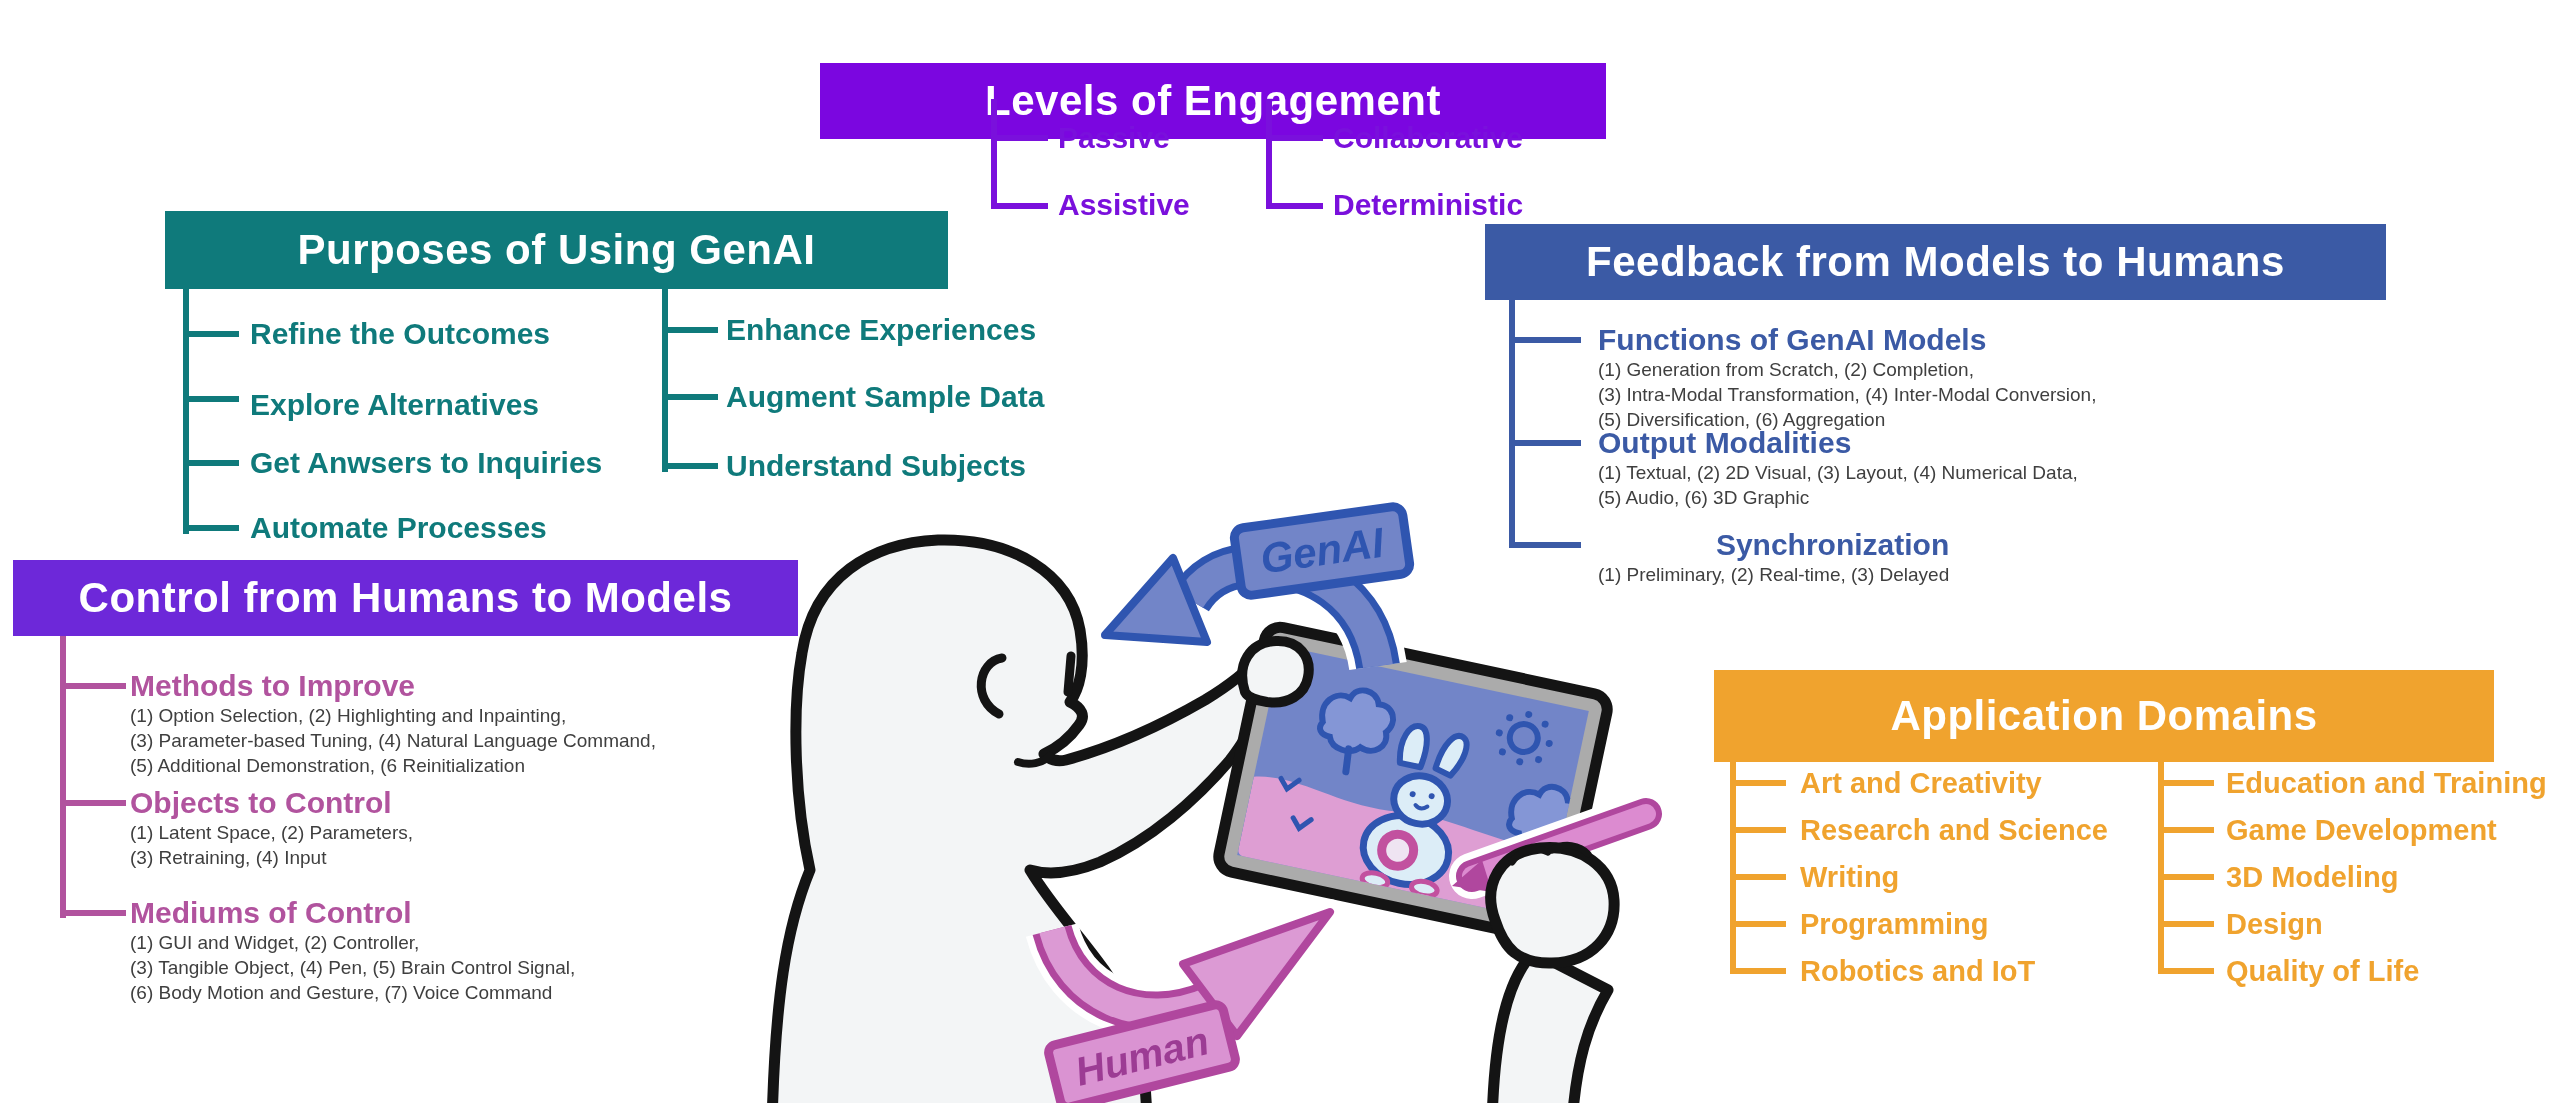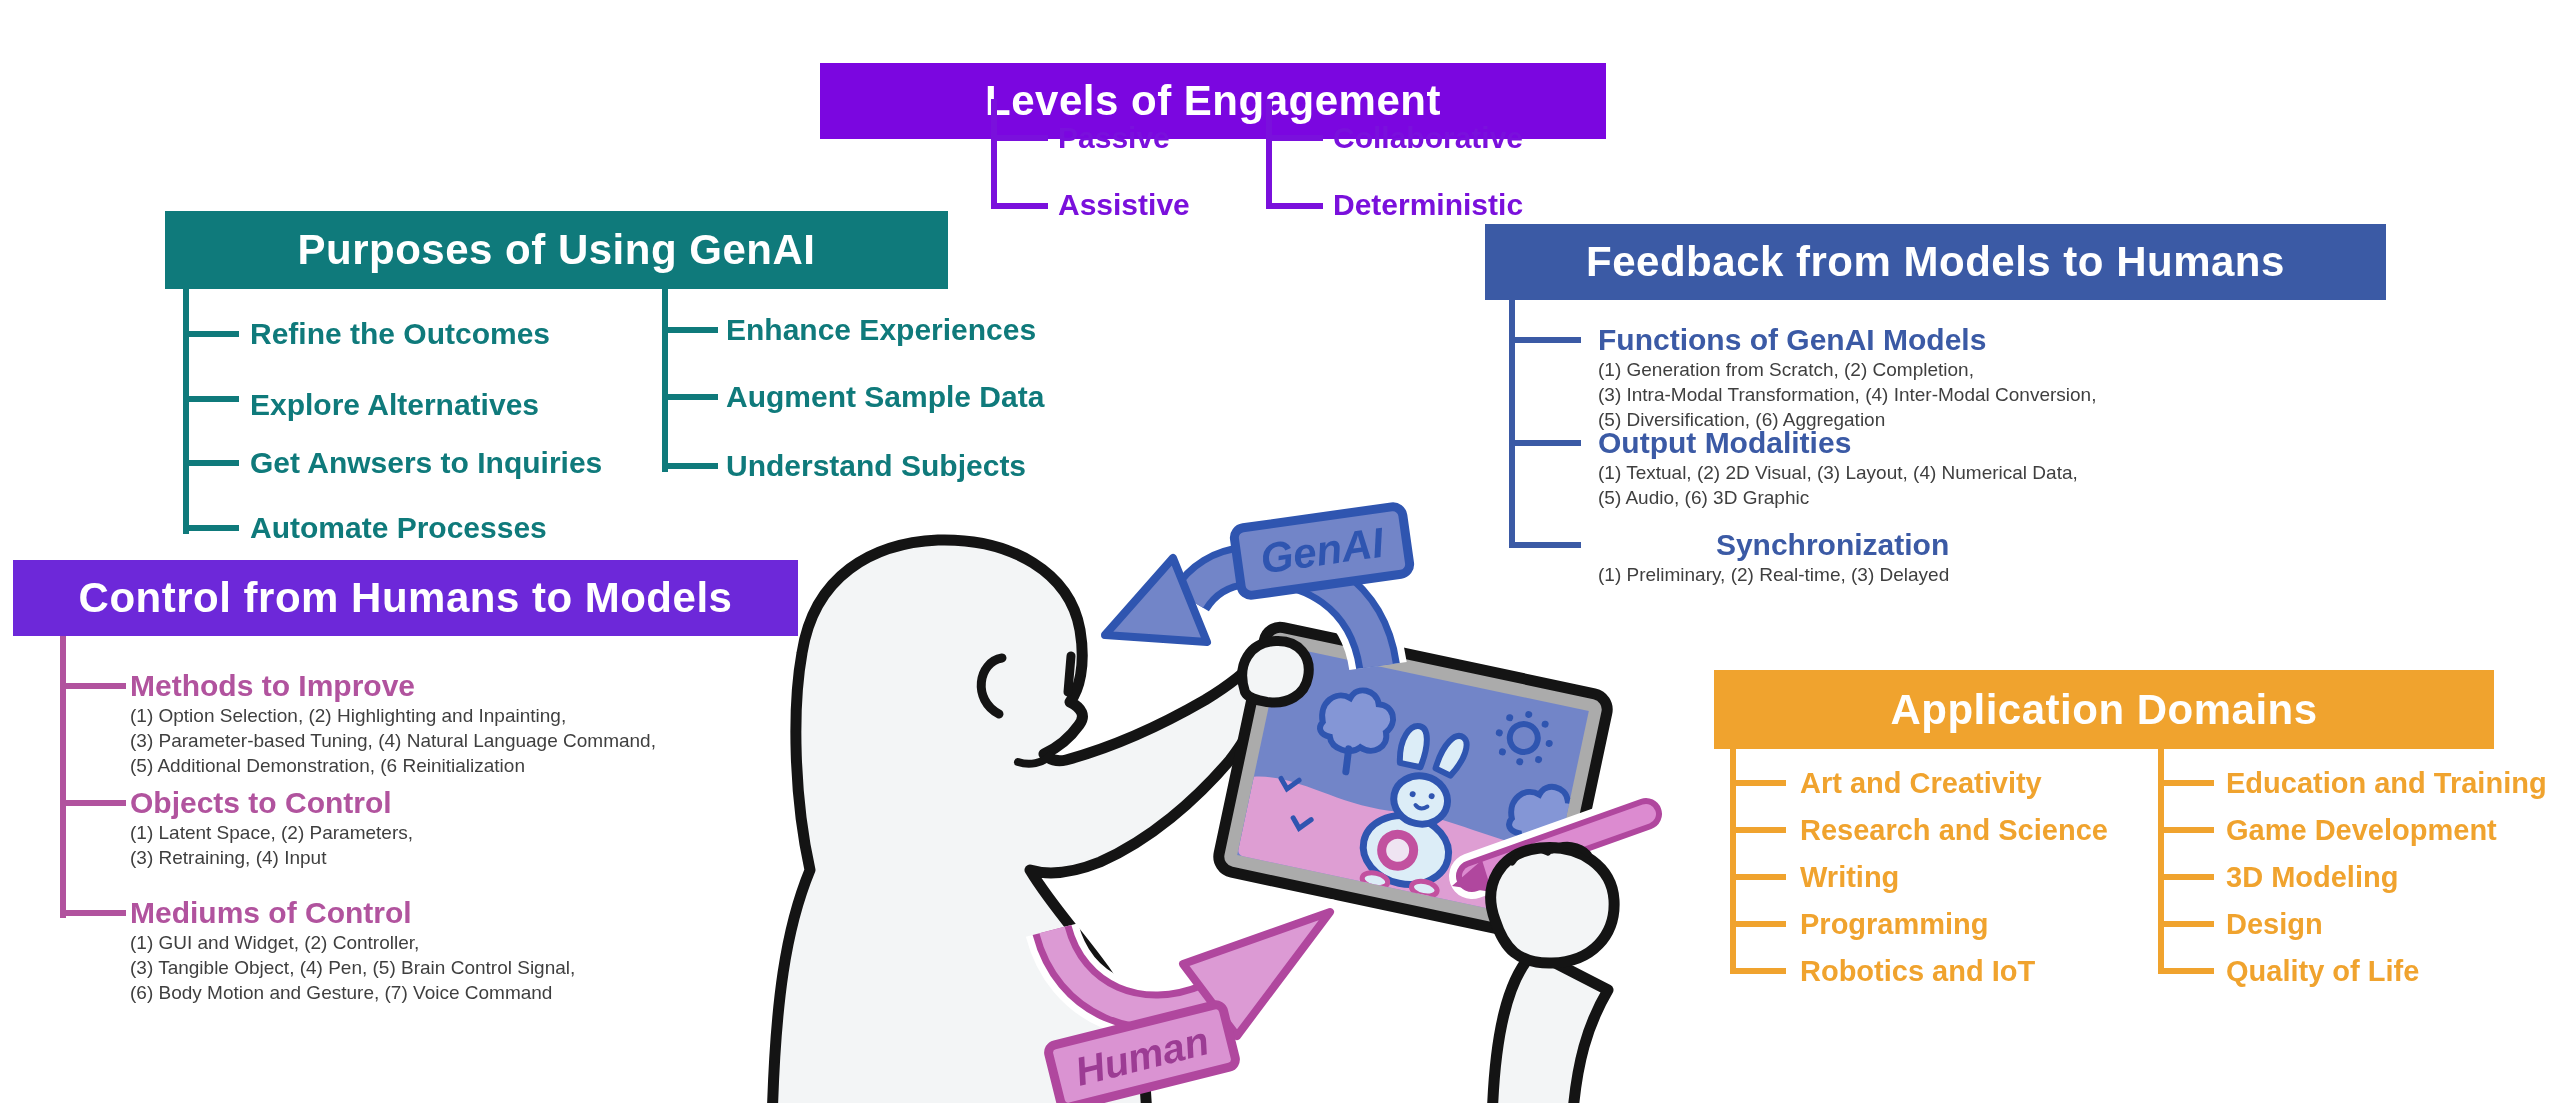--- a/index.html
+++ b/index.html
@@ -125,21 +125,21 @@
   </div>
   <div class="sub magenta-s" style="left:130px;top:896px;">
     <div class="heading">Mediums of Control</div>
     <div class="detail">(1) GUI and Widget, (2) Controller,</div>
     <div class="detail">(3) Tangible Object, (4) Pen, (5) Brain Control Signal,</div>
     <div class="detail">(6) Body Motion and Gesture, (7) Voice Command</div>
   </div>
 </div>
 
 <div>
-  <div class="bar orange" style="left:1714px;top:670px;width:780px;height:79px;">
+  <div class="bar orange" style="left:1714px;top:670px;width:780px;height:92px;">
     <span>Application Domains</span>
   </div>
   <div class="vline orange-l" style="left:1730px;top:747px;height:227px;"></div>
   <div class="hline orange-l" style="left:1730px;top:780px;width:56px;"></div>
   <div class="hline orange-l" style="left:1730px;top:827px;width:56px;"></div>
   <div class="hline orange-l" style="left:1730px;top:874px;width:56px;"></div>
   <div class="hline orange-l" style="left:1730px;top:921px;width:56px;"></div>
   <div class="hline orange-l" style="left:1730px;top:968px;width:56px;"></div>
   <div class="item orange-t" style="left:1800px;top:766px;">Art and Creativity</div>
   <div class="item orange-t" style="left:1800px;top:813px;">Research and Science</div>

